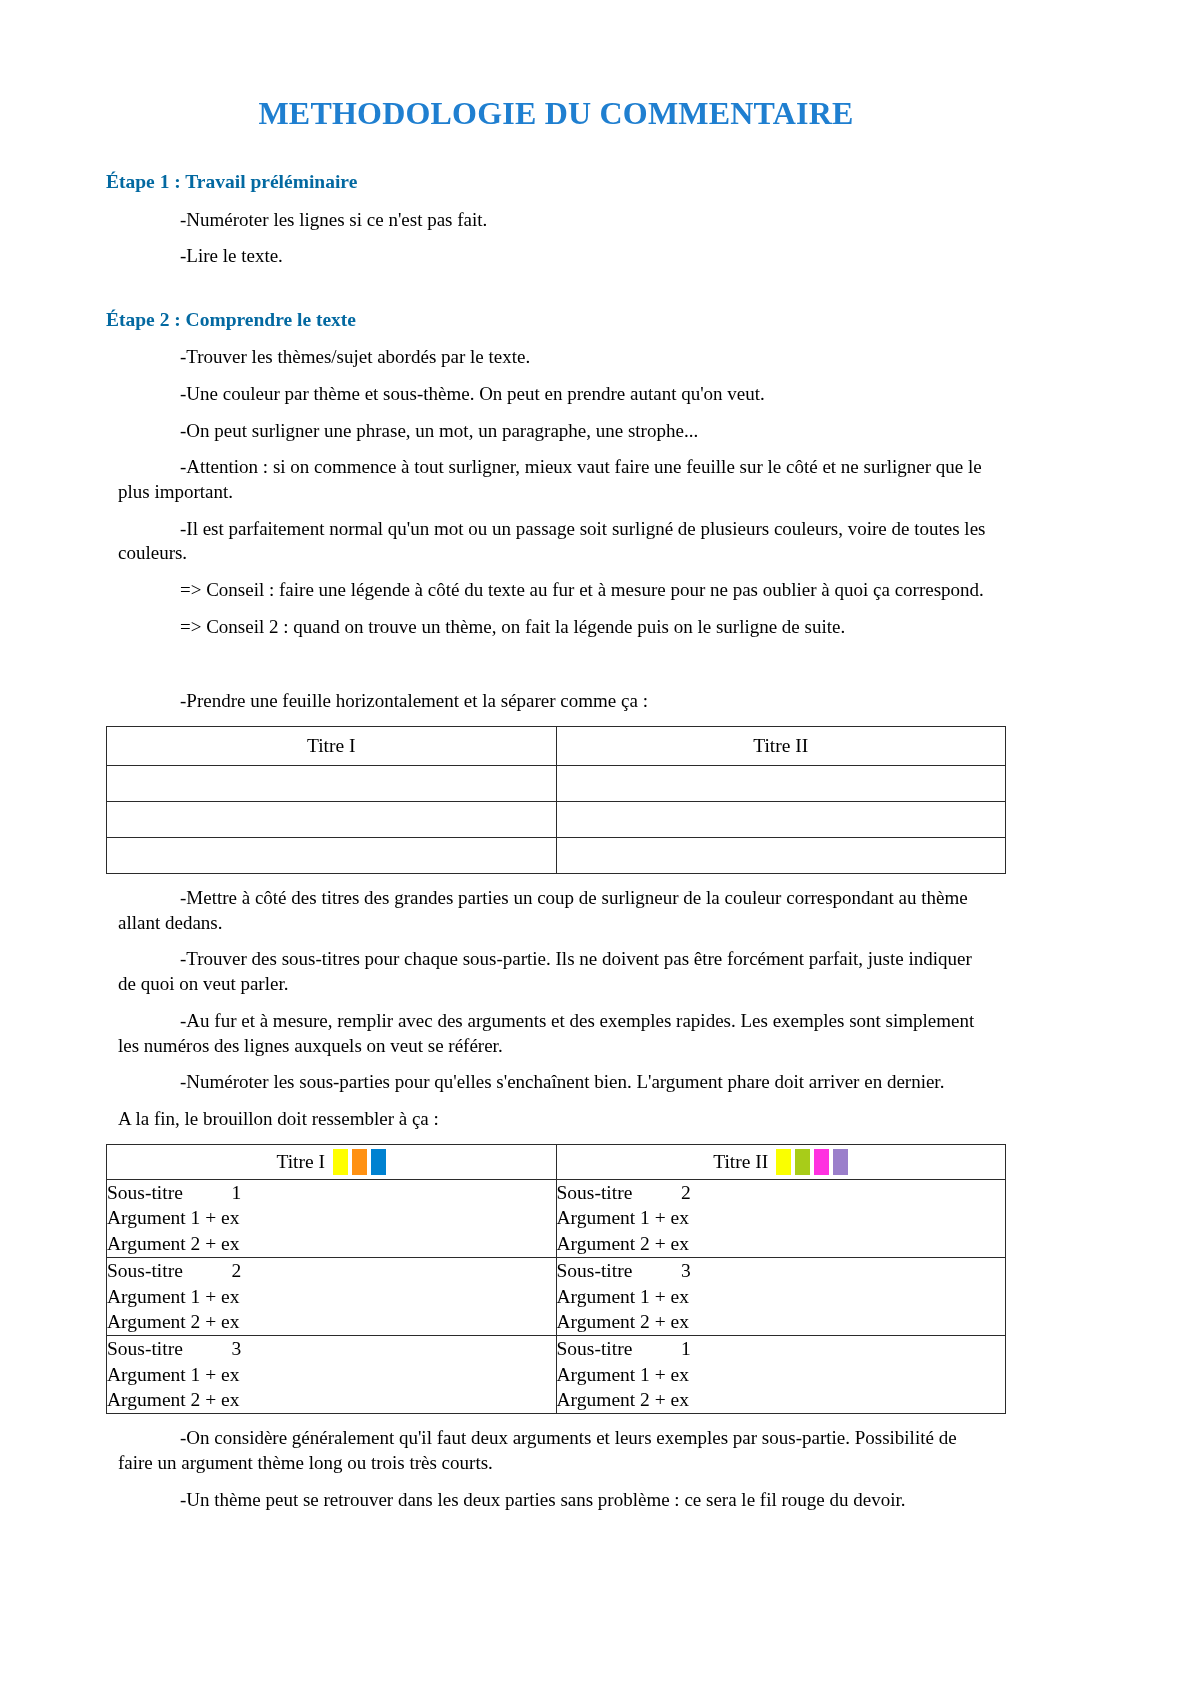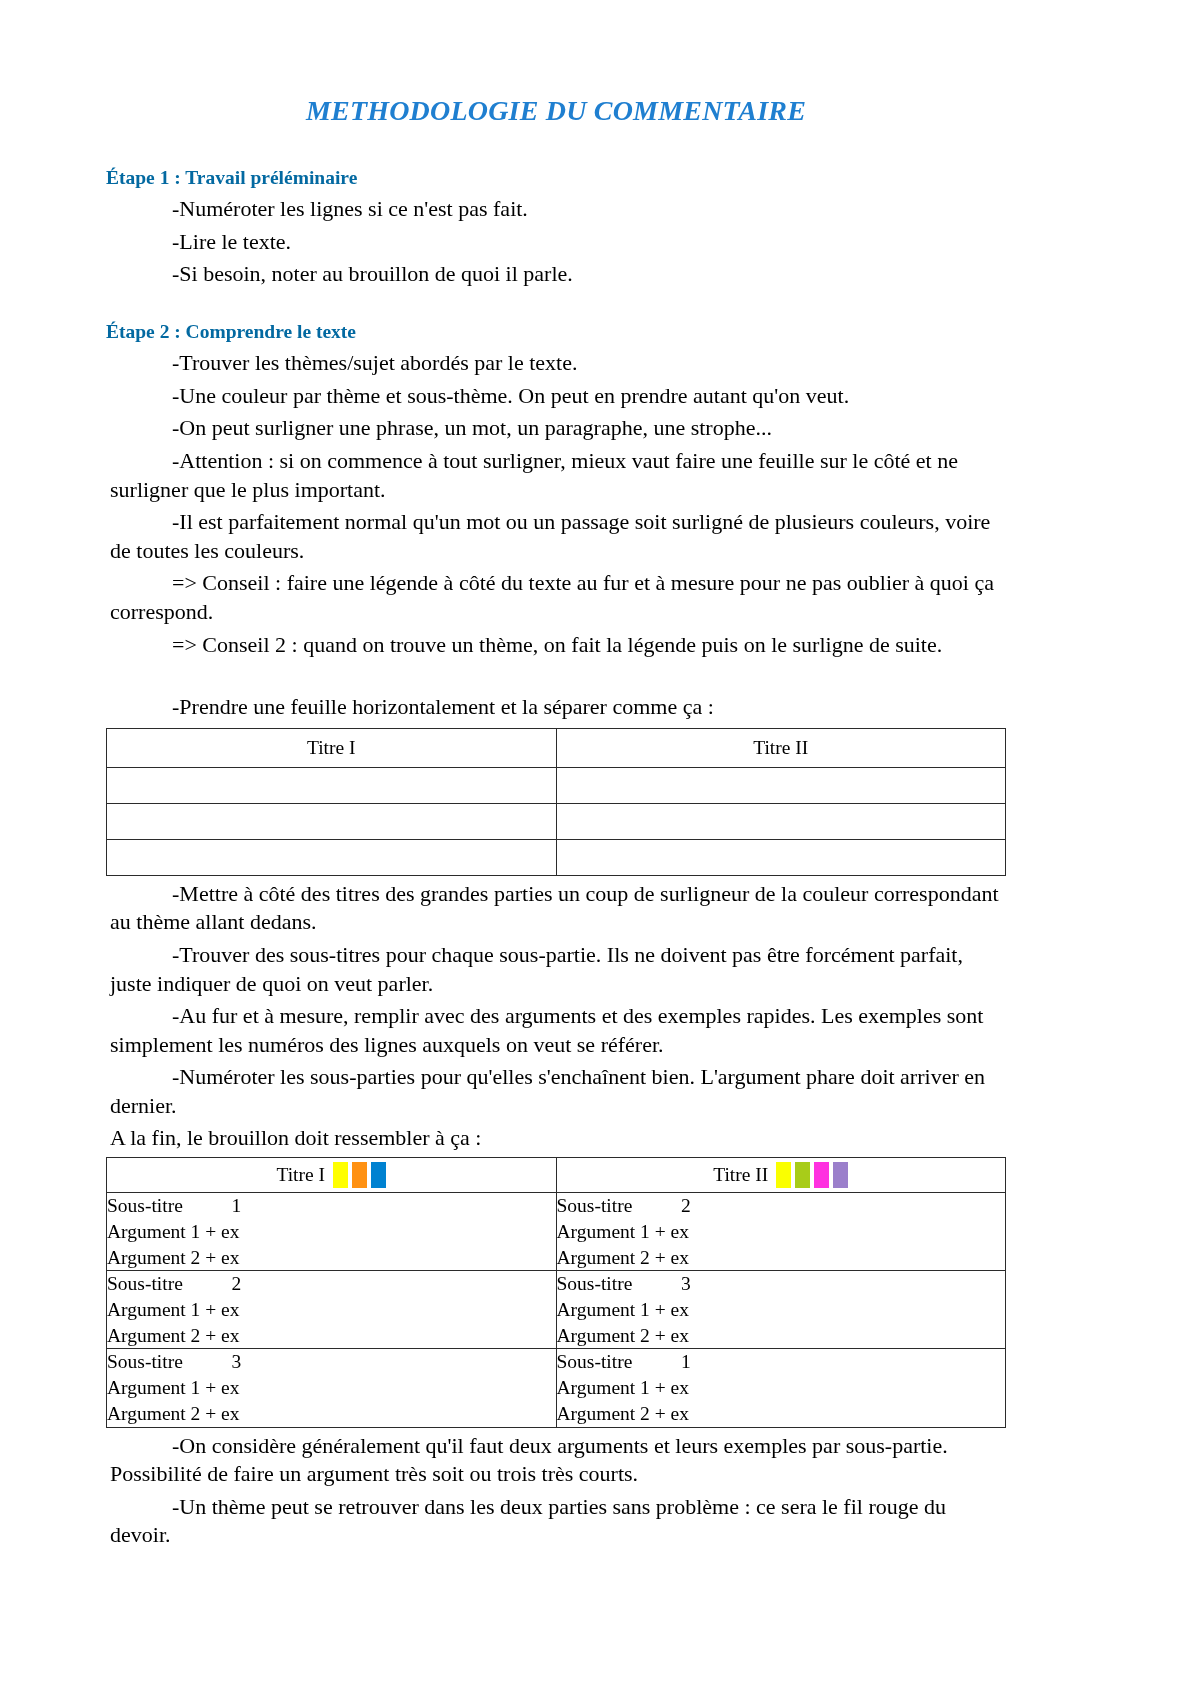--- a/index.html
+++ b/index.html
@@ -27,41 +27,40 @@
     left: 106px;
     top: 96px;
     width: 900px;
   }
 
   
   .doc-title {
     text-align: center;
     color: #1F7FD0;
     font-weight: bold;
-    font-size: 28px;
+    font-size: 32px;
     letter-spacing: 0.2px;
     margin: 0 0 38px 0;
     line-height: 1.1;
-    font-style: italic;
   }
 
   
   .step-heading {
     color: #0369a1;
     font-weight: bold;
     font-size: 19.5px;
     margin: 0 0 2px 0;
     line-height: 1.35;
   }
 
   
   .para {
-    font-size: 22px;
+    font-size: 19px;
     line-height: 1.30;
-    margin: 4px;
+    margin: 12px;
     text-align: left;
     hyphens: none;
     font-family: Liberation Serif, serif;
   }
   .para.indent {
     text-indent: 62px;
   }
   .block-gap-md { height: 26px; }
 
   
@@ -140,21 +139,20 @@
 <body>
 
 <div class="page">
   <div class="content">
 
     <h1 class="doc-title">METHODOLOGIE DU COMMENTAIRE</h1>
 
     <div class="step-heading">Étape 1 : Travail préléminaire</div>
     <p class="para indent">-Numéroter les lignes si ce n'est pas fait.</p>
     <p class="para indent">-Lire le texte.</p>
-    <p class="para indent">-Si besoin, noter au brouillon de quoi il parle.</p>
 
     <div class="block-gap-md"></div>
 
     <div class="step-heading">Étape 2 :  Comprendre le texte</div>
     <p class="para indent">-Trouver les thèmes/sujet abordés par le texte.</p>
     <p class="para indent">-Une couleur par thème et sous-thème. On peut en prendre autant qu'on veut.</p>
     <p class="para indent">-On peut surligner une phrase, un mot, un paragraphe, une strophe...</p>
     <p class="para indent">-Attention : si on commence à tout surligner, mieux vaut faire une feuille sur le côté et ne surligner que le plus important.</p>
     <p class="para indent">-Il est parfaitement normal qu'un mot ou un passage soit surligné de plusieurs couleurs, voire de toutes les couleurs.</p>
     <p class="para indent">=&gt; Conseil : faire une légende à côté du texte au fur et à mesure pour ne pas oublier à quoi ça correspond.</p>
@@ -251,17 +249,17 @@
           </td>
           <td class="b-body-cell">
             <span class="subtitle-row"><span>Sous-titre</span><span>          </span><span>1</span></span>
             <span class="subtitle-row">Argument 1 + ex</span>
             <span class="subtitle-row">Argument 2 + ex</span>
           </td>
         </tr>
       </tbody>
     </table>
 
-    <p class="para indent">-On considère généralement qu'il faut deux arguments et leurs exemples par sous-partie. Possibilité de faire un argument très soit ou trois très courts.</p>
+    <p class="para indent">-On considère généralement qu'il faut deux arguments et leurs exemples par sous-partie. Possibilité de faire un argument thème long ou trois très courts.</p>
     <p class="para indent">-Un thème peut se retrouver dans les deux parties sans problème : ce sera le fil rouge du devoir.</p>
 
   </div>
 </div>
 
 </body></html>

